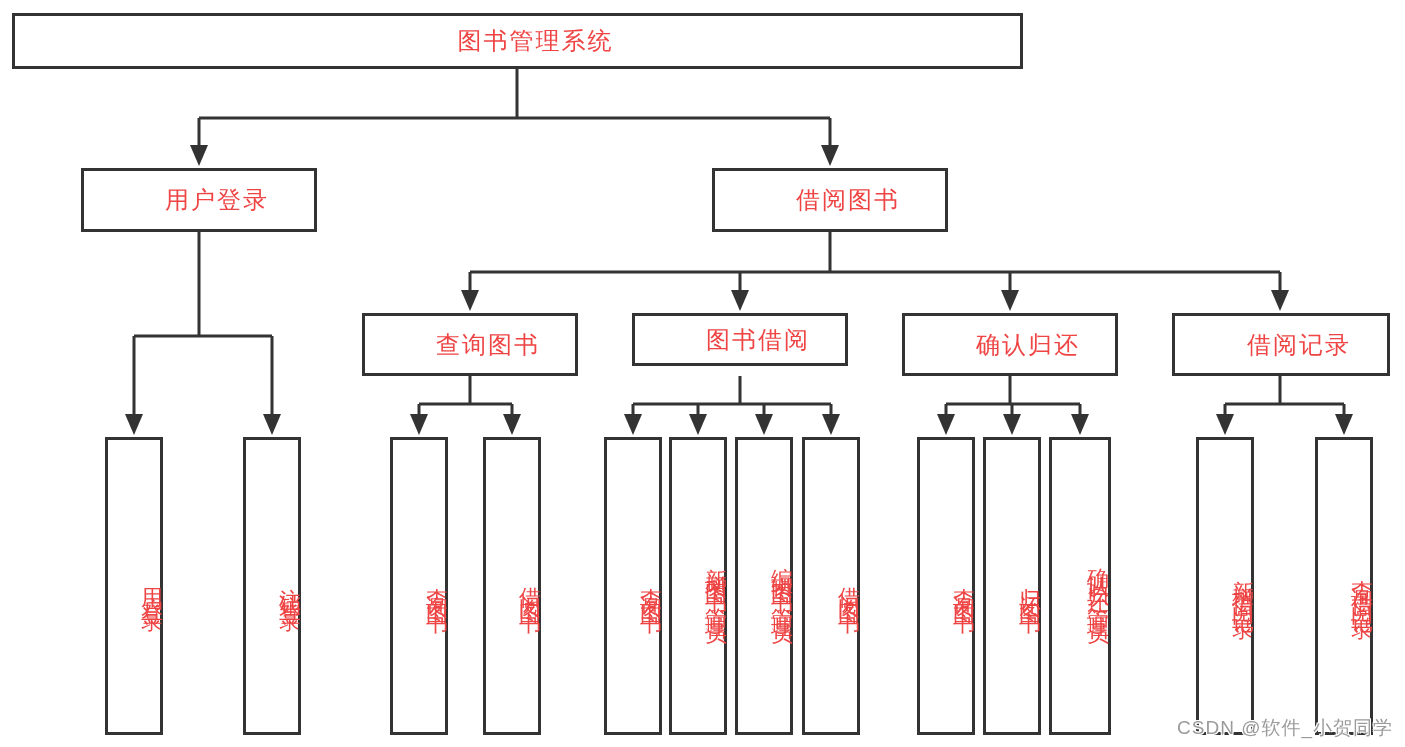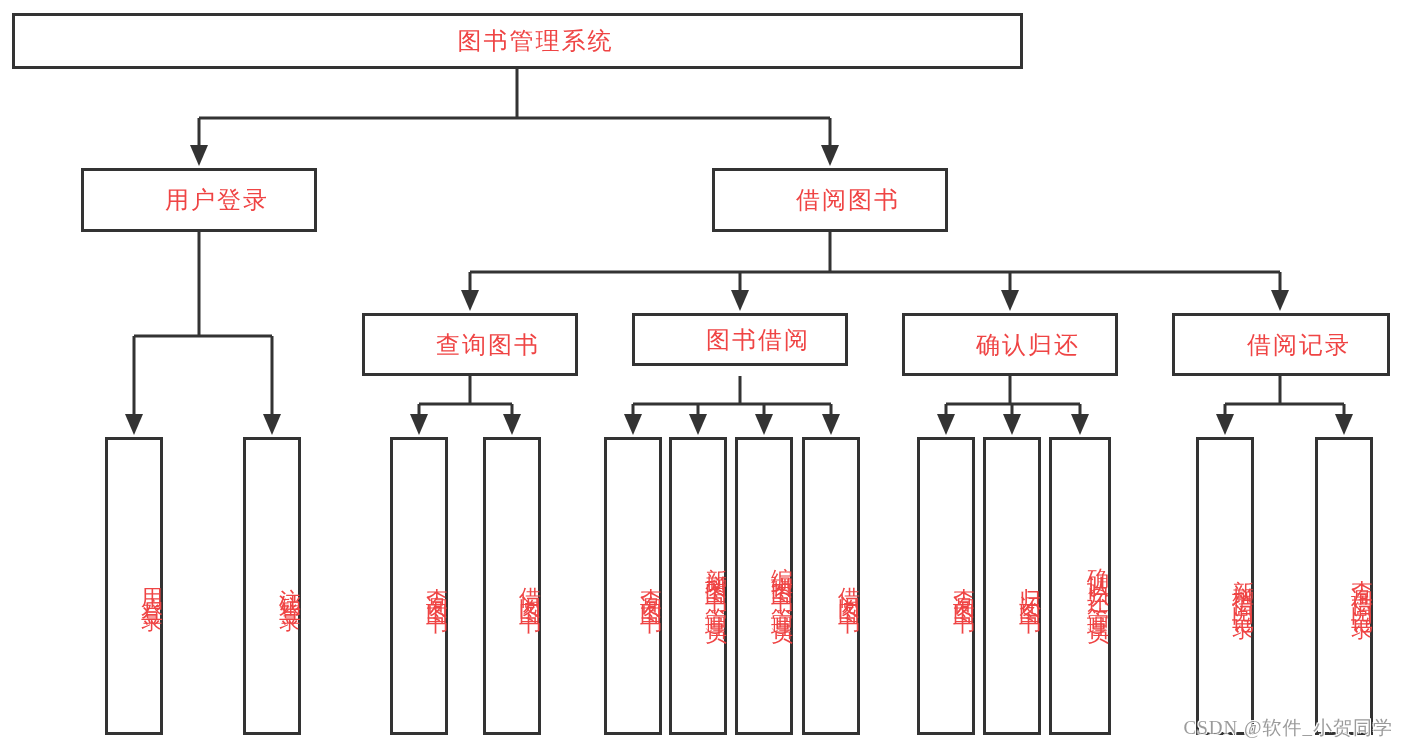--- a/index.html
+++ b/index.html
@@ -38,21 +38,20 @@
   }
   .watermark{
     position:absolute;
     right:12px;bottom:6px;
     font-size:19px;
     letter-spacing:1px;
     color:#9b9b9b;
     text-shadow:1px 1px 0 #ffffff,-1px -1px 0 #ffffff,1px -1px 0 #ffffff,-1px 1px 0 #ffffff;
     z-index:5;
     white-space:nowrap;
-    font-family:Liberation Serif, serif;
   }
 </style>
 </head>
 <body>
 
 <div class="canvas">
 
   <svg class="wires" viewBox="0 0 1405 747" xmlns="http://www.w3.org/2000/svg">
     <path d="M517,68 V118 M199,118 H830 M199,118 V148 M830,118 V148
              M199,232 V336 M134,336 H272 M134,336 V417 M272,336 V417

